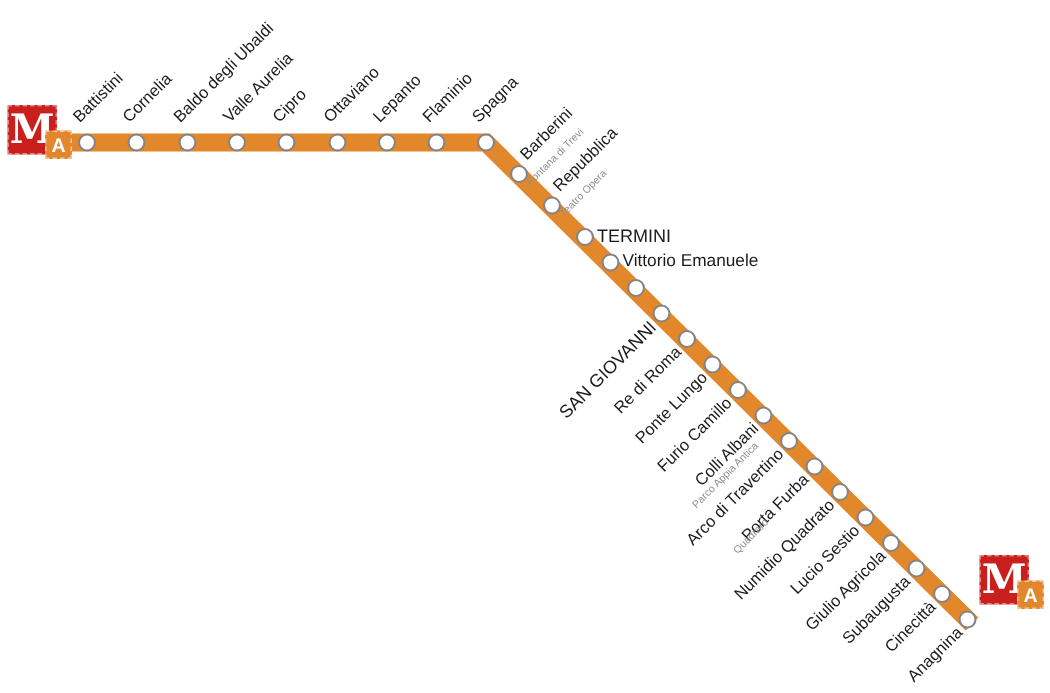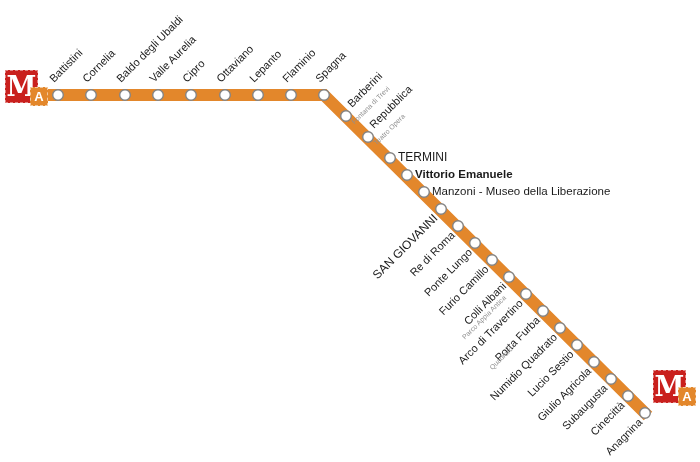--- a/index.html
+++ b/index.html
@@ -100,22 +100,21 @@
     <div class="lbl rot" style="left: 189px; top: 72px;">Cipro</div>
     <div class="lbl rot" style="left: 223px; top: 72px;">Ottaviano</div>
     <div class="lbl rot" style="left: 256px; top: 72px;">Lepanto</div>
     <div class="lbl rot" style="left: 289px; top: 72px;">Flaminio</div>
     <div class="lbl rot" style="left: 322px; top: 72px;">Spagna</div>
     <div class="lbl rot" style="left: 354px; top: 97px;">Barberini</div>
     <div class="sub rot" style="left: 356px; top: 117px;">Fontana di Trevi</div>
     <div class="lbl rot" style="left: 376px; top: 118px;">Repubblica</div>
     <div class="sub rot" style="left: 378px; top: 138px;">Teatro Opera</div>
     <div class="lbl horiz major" style="left: 398px; top: 151px;">TERMINI</div>
-    <div class="lbl horiz" style="left: 415px; top: 168px; font-weight: bold;">Vittorio Emanuele</div>
-    <div class="lbl horiz" style="left: 432px; top: 185px;">Manzoni - Museo della Liberazione</div>
+    <div class="lbl horiz" style="left: 415px; top: 168px;">Vittorio Emanuele</div>
     <div class="lbl rot-end major" style="right: 264px; top: 210px;">SAN GIOVANNI</div>
     <div class="lbl rot-end" style="right: 247px; top: 227px;">Re di Roma</div>
     <div class="lbl rot-end" style="right: 230px; top: 244px;">Ponte Lungo</div>
     <div class="lbl rot-end" style="right: 213px; top: 261px;">Furio Camillo</div>
     <div class="lbl rot-end" style="right: 196px; top: 278px;">Colli Albani</div>
     <div class="sub rot-end" style="right: 195px; top: 292px;">Parco Appia Antica</div>
     <div class="lbl rot-end" style="right: 179px; top: 295px;">Arco di Travertino</div>
     <div class="lbl rot-end" style="right: 162px; top: 312px;">Porta Furba</div>
     <div class="sub rot-end" style="right: 188px; top: 343px;">Quadraro</div>
     <div class="lbl rot-end" style="right: 145px; top: 329px;">Numidio Quadrato</div>

